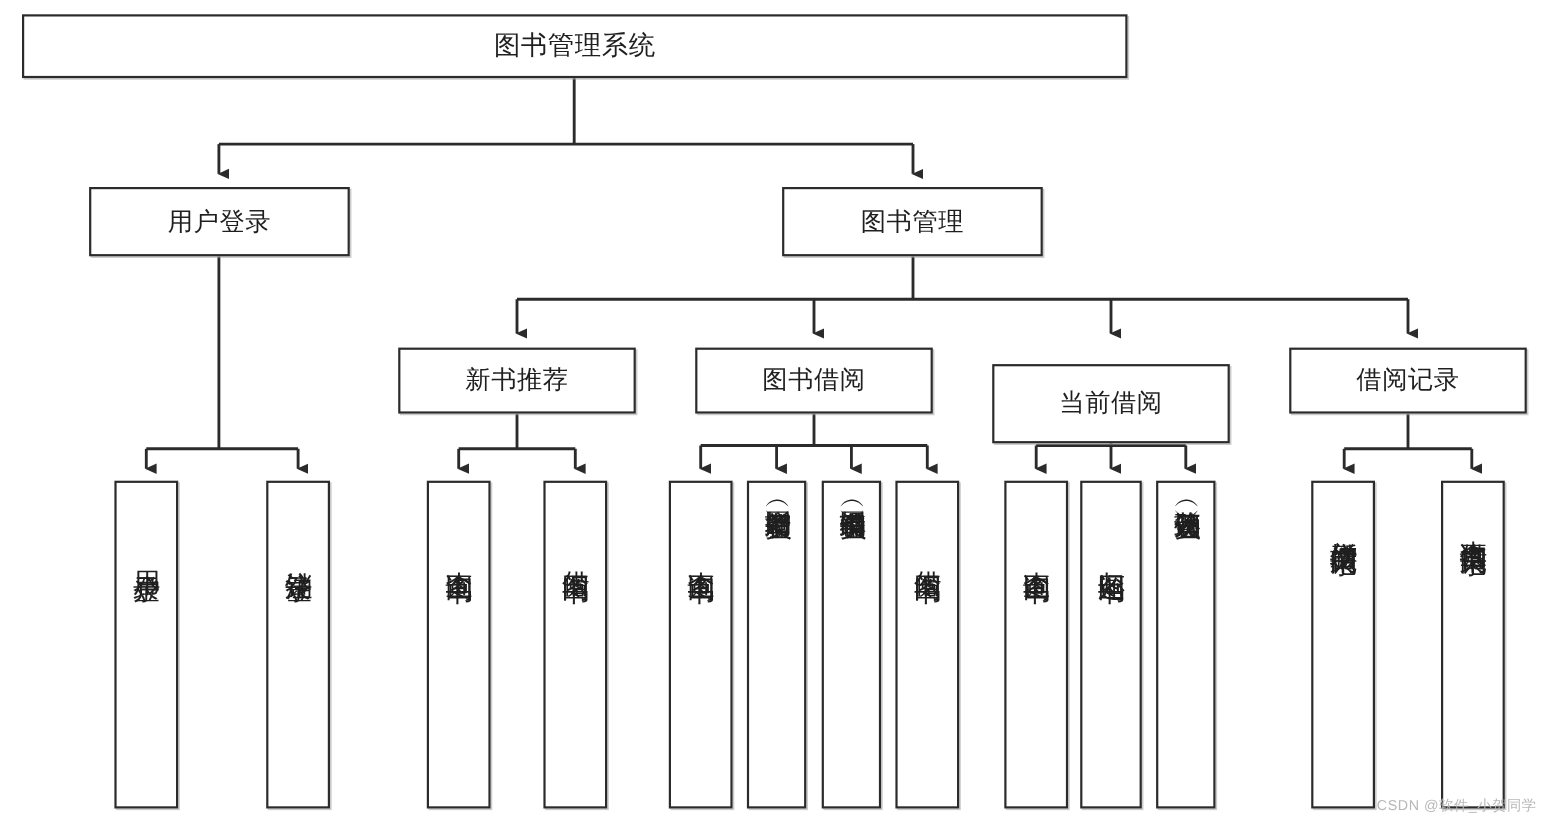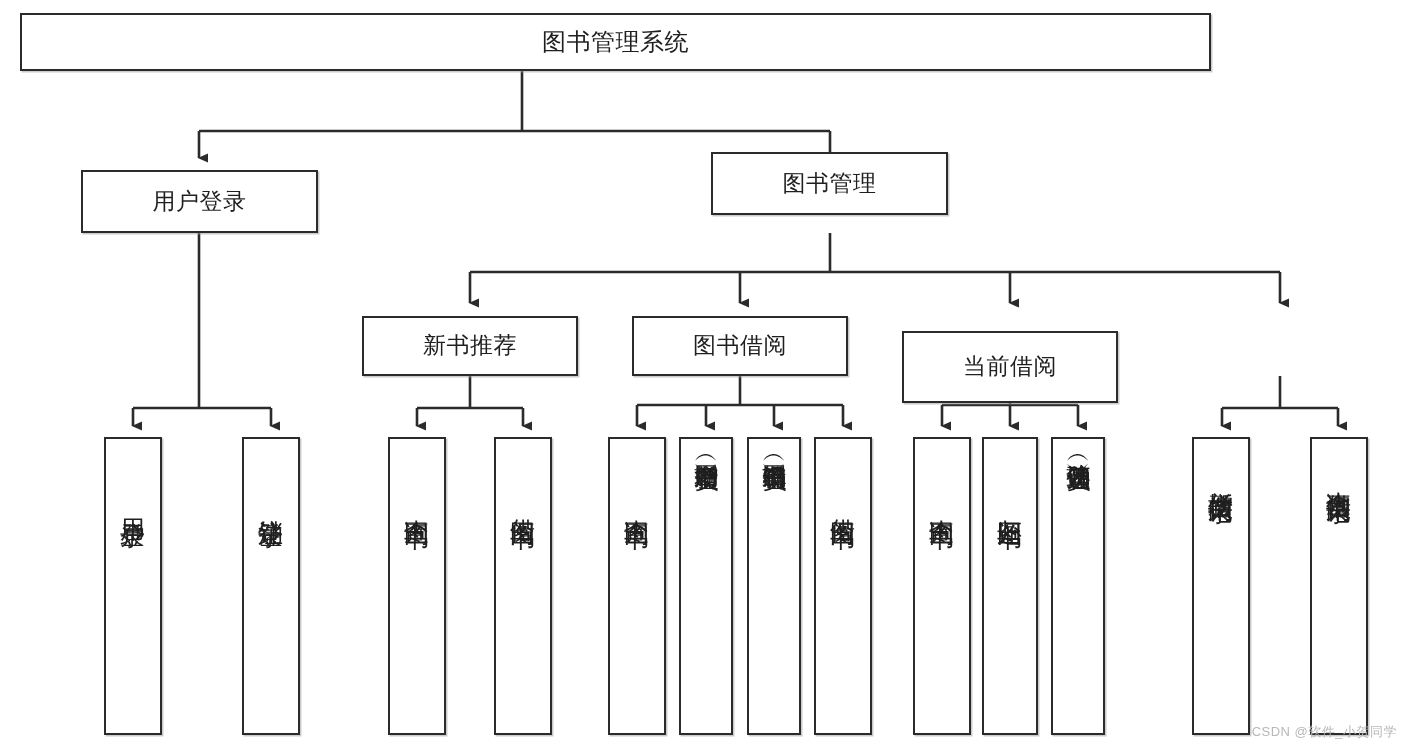--- a/index.html
+++ b/index.html
@@ -124,44 +124,47 @@
       <path d="M1010,405 L1010,426" marker-end="url(#arrow)"></path>
       <path d="M1078,405 L1078,426" marker-end="url(#arrow)"></path>
 
       <path d="M1280,376 L1280,408"></path>
       <path d="M1222,408 L1338,408"></path>
       <path d="M1222,408 L1222,426" marker-end="url(#arrow)"></path>
       <path d="M1338,408 L1338,426" marker-end="url(#arrow)"></path>
     </g>
   </svg>
 
-  <div class="node h root" style="left:20px; top:13px; width:1191px; height:58px;justify-content:center;">
+  <div class="node h root" style="left:20px; top:13px; width:1005px; height:58px;justify-content:center;">
     <span class="lbl">图书管理系统</span>
   </div>
 
   <div class="node h" style="left:81px; top:170px; width:237px; height:63px;">
     <span class="lbl">用户登录</span>
   </div>
 
-  <div class="node h" style="left:711px; top:152px; width:237px; height:63px;">
+  <div class="node h" style="left:711px; top:170px; width:237px; height:63px;">
     <span class="lbl">图书管理</span>
   </div>
 
   <div class="node h" style="left:632px; top:316px; width:216px; height:60px;">
     <span class="lbl">图书借阅</span>
   </div>
 
   <div class="node h" style="left:362px; top:316px; width:216px; height:60px;">
     <span class="lbl">新书推荐</span>
   </div>
 
   <div class="node h" style="left:902px; top:316px; width:216px; height:72px;margin-top:15px;">
     <span class="lbl">当前借阅</span>
   </div>
 
+  <div class="node h" style="left:1172px; top:316px; width:216px; height:60px;">
+    <span class="lbl">借阅记录</span>
+  </div>
 
   <div class="node v" style="left:104px; top:437px; width:58px; height:298px; padding-top:60px;">
     <span class="lbl">用户登录</span>
   </div>
 
   <div class="node v" style="left:242px; top:437px; width:58px; height:298px; padding-top:60px;">
     <span class="lbl">注销登录</span>
   </div>
 
   <div class="node v" style="left:388px; top:437px; width:58px; height:298px; padding-top:60px;">

